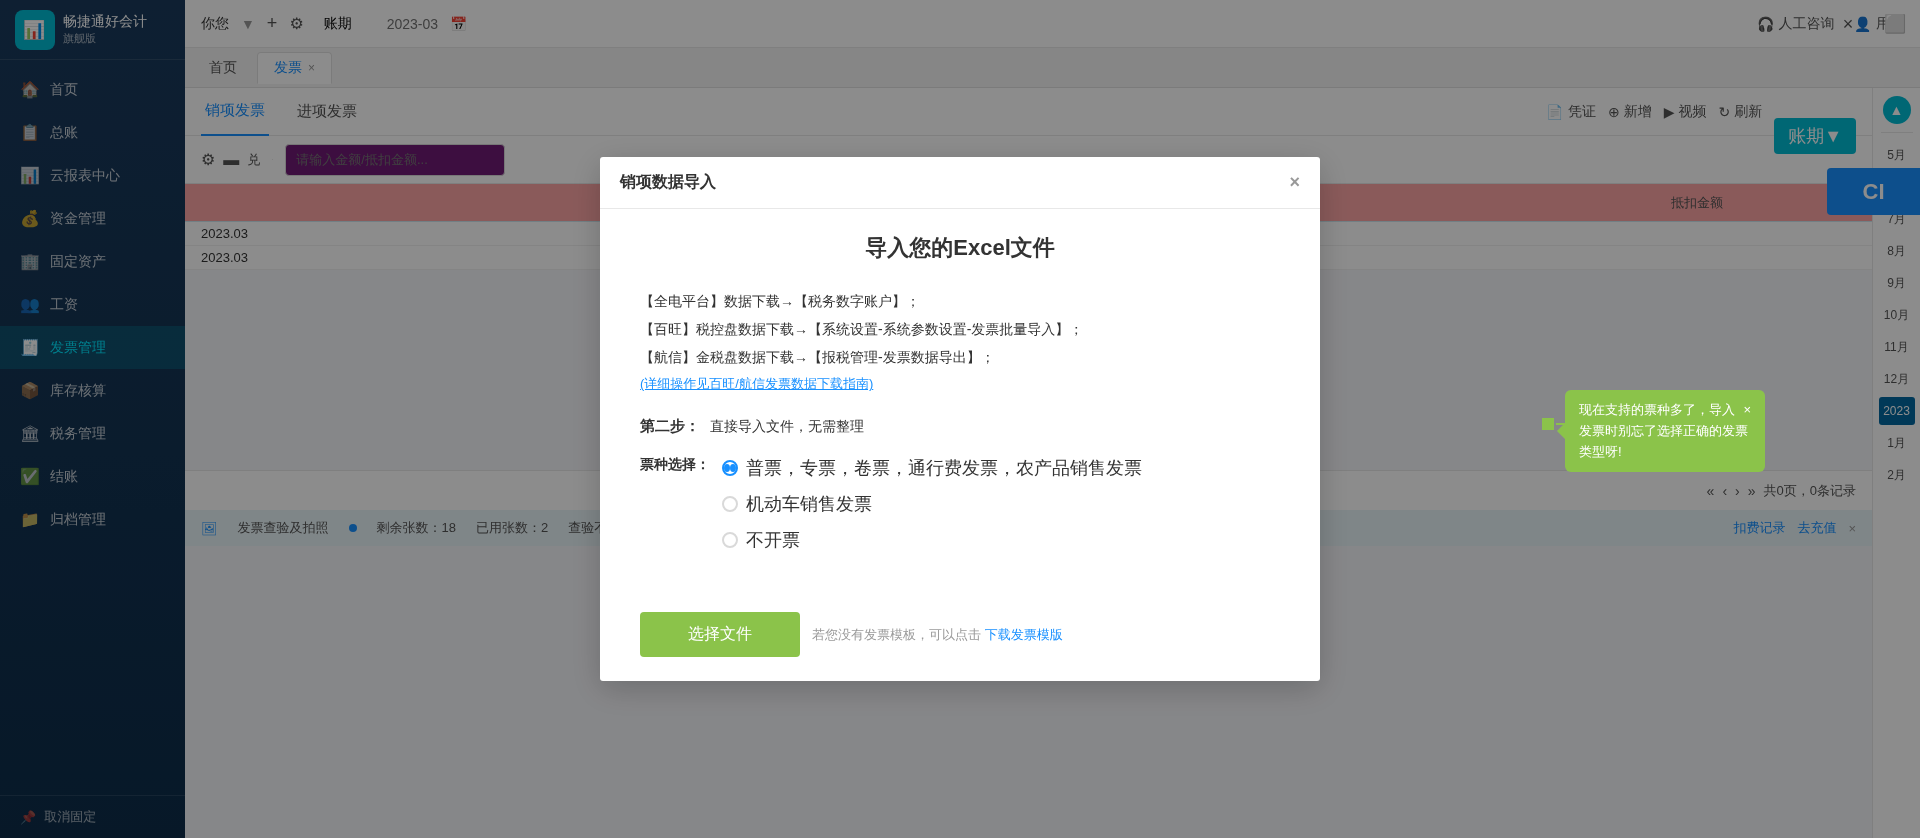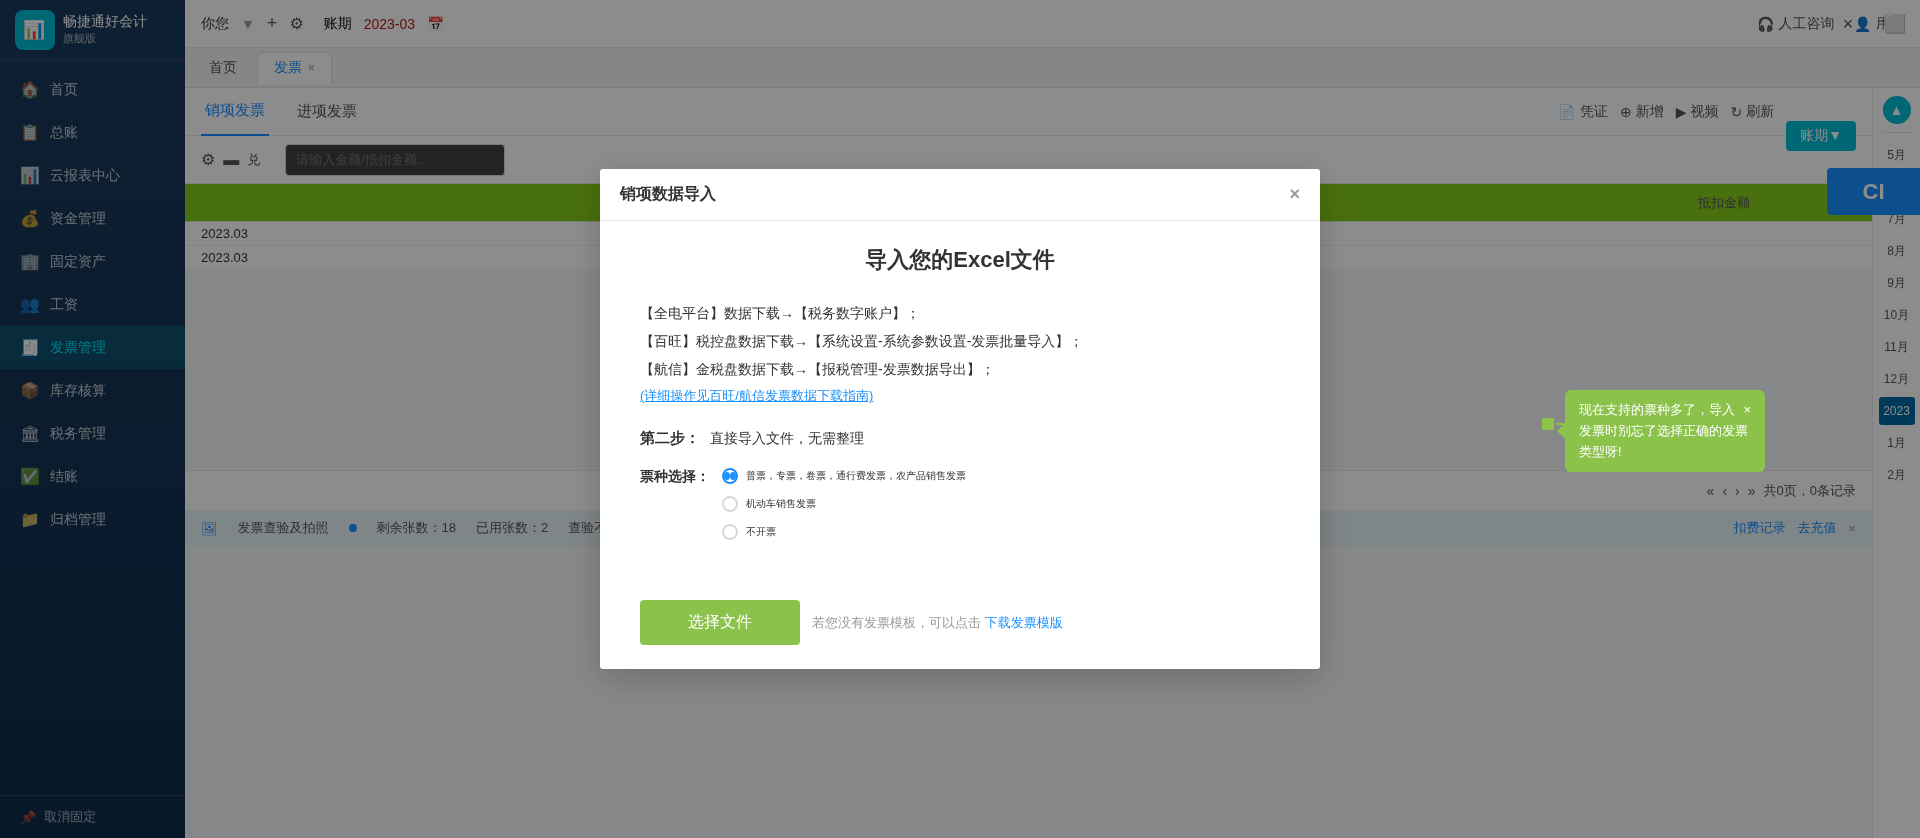--- a/index.html
+++ b/index.html
@@ -66,25 +66,25 @@
     
     .sub-nav {
       height: 48px; background: white; display: flex; align-items: center;
       padding: 0 16px; border-bottom: 1px solid #e8e8e8; gap: 24px;
     }
     .sub-nav-item { font-size: 15px; color: #555; cursor: pointer; padding: 0 4px; height: 48px; display: flex; align-items: center; }
     .sub-nav-item.active { color: #1890ff; border-bottom: 2px solid #1890ff; }
     .toolbar-search {
       height: 32px; border: 1px solid #d9d9d9; border-radius: 4px;
       padding: 0 10px; font-size: 13px; width: 200px; color: #999; line-height: 32px;
-      background: #404040;
+      background: #701a75;
     }
     .btn-primary-sm {
       background: #00bcd4; color: white; border: none; border-radius: 4px;
-      padding: 6px 14px; cursor: pointer; font-size: 14px; margin-top: 48px;
+      padding: 6px 14px; cursor: pointer; font-size: 18px; margin-top: 48px;
     }
     .tbl-col-headers {
       display: flex; background: #e8f4f8; font-size: 13px; color: #555;
       padding: 0 16px; height: 38px; align-items: center; border-bottom: 1px solid #d0e8f0;
     }
 
     
     .right-sidebar {
       width: 48px; background: white; border-left: 1px solid #e8e8e8;
       display: flex; flex-direction: column; align-items: center; padding: 8px 0; gap: 4px;
@@ -118,21 +118,21 @@
       height: 52px; display: flex; align-items: center; padding: 0 20px;
       border-bottom: 1px solid #e8e8e8; font-size: 16px; font-weight: 600; color: #333;
     }
     .modal-close { margin-left: auto; cursor: pointer; font-size: 18px; color: #999; }
     .modal-body { padding: 24px 40px 30px; }
     .modal-title { text-align: center; font-size: 22px; font-weight: 600; color: #333; margin-bottom: 24px; }
 
     .step { margin-bottom: 20px; }
 
     .radio-group { display: flex; flex-direction: column; gap: 12px; }
-    .radio-item { display: flex; align-items: center; gap: 8px; font-size: 10px; color: #333; cursor: pointer; }
+    .radio-item { display: flex; align-items: center; gap: 8px; font-size: 18px; color: #333; cursor: pointer; }
     .radio-circle {
       width: 16px; height: 16px; border-radius: 50%; border: 2px solid #d9d9d9;
       display: flex; align-items: center; justify-content: center; flex-shrink: 0;
     }
     .radio-circle.checked { border-color: #1890ff; }
     .radio-circle.checked::after { content: ''; width: 8px; height: 8px; border-radius: 50%; background: #1890ff; display: block; }
 
     .modal-footer { padding: 10px 40px 24px; display: flex; align-items: center; gap: 12px; }
     .btn-select-file {
       background: #8bc34a; color: white; border: none; border-radius: 4px;
@@ -234,21 +234,21 @@
 </div>
 
 <div class="main">
 
   <div class="topbar">
     <span style="color:#333;font-size:14px;">你您</span>
     <span style="color:#999;cursor:pointer;">▼</span>
     <span style="font-size:18px;color:#555;cursor:pointer;">+</span>
     <span style="font-size:16px;color:#555;cursor:pointer;">⚙</span>
     <span style="margin-left:8px;">账期</span>
-    <span style="color:#b91c1c;font-weight:500;">2023-03</span>
+    <span style="color:#737373;font-weight:500;margin-left:23px;">2023-03</span>
     <span style="cursor:pointer;">📅</span>
     <div style="margin-left:auto;display:flex;align-items:center;gap:20px;">
       <span style="display:flex;align-items:center;gap:4px;cursor:pointer;color:#555;">
         <span>🎧</span>
         <span>人工咨询</span>
       </span>
       <span style="display:flex;align-items:center;gap:4px;cursor:pointer;color:#555;">
         <span>👤</span>
         <span>用友</span>
       </span>
@@ -298,21 +298,21 @@
       </div>
 
       <div style="height:48px;background:white;display:flex;align-items:center;padding:0 16px;gap:8px;border-bottom:1px solid #e8e8e8;">
         <span style="cursor:pointer;font-size:16px;color:#555;">⚙</span>
         <span style="cursor:pointer;font-size:16px;color:#555;">▬</span>
         <span style="font-size:13px;color:#555;">兑</span>
         <div style="height:1px;width:1px;background:#e8e8e8;margin:0 4px;"></div>
         <input type="text" class="toolbar-search" placeholder="请输入金额/抵扣金额..." style="height: 32px; border: 1px solid rgb(217, 217, 217); border-radius: 4px; padding: 0px 10px; font-size: 13px; width: 220px;">
       </div>
 
-      <div class="tbl-col-headers" style="background:#84cc16;border-bottom:1px solid #d0e8f0;">
+      <div class="tbl-col-headers" style="background:#fca5a5;border-bottom:1px solid #d0e8f0;gap:27px;">
         <span style="margin-left:auto;margin-right:80px;">抵扣金额</span>
         <span>操作</span>
       </div>
 
       <div style="background:white;padding:4px 16px;border-bottom:1px solid #f0f0f0;font-size:13px;color:#333;">
         <span>2023.03</span>
       </div>
       <div style="background:white;padding:4px 16px;border-bottom:1px solid #f0f0f0;font-size:13px;color:#333;">
         <span>2023.03</span>
       </div>

